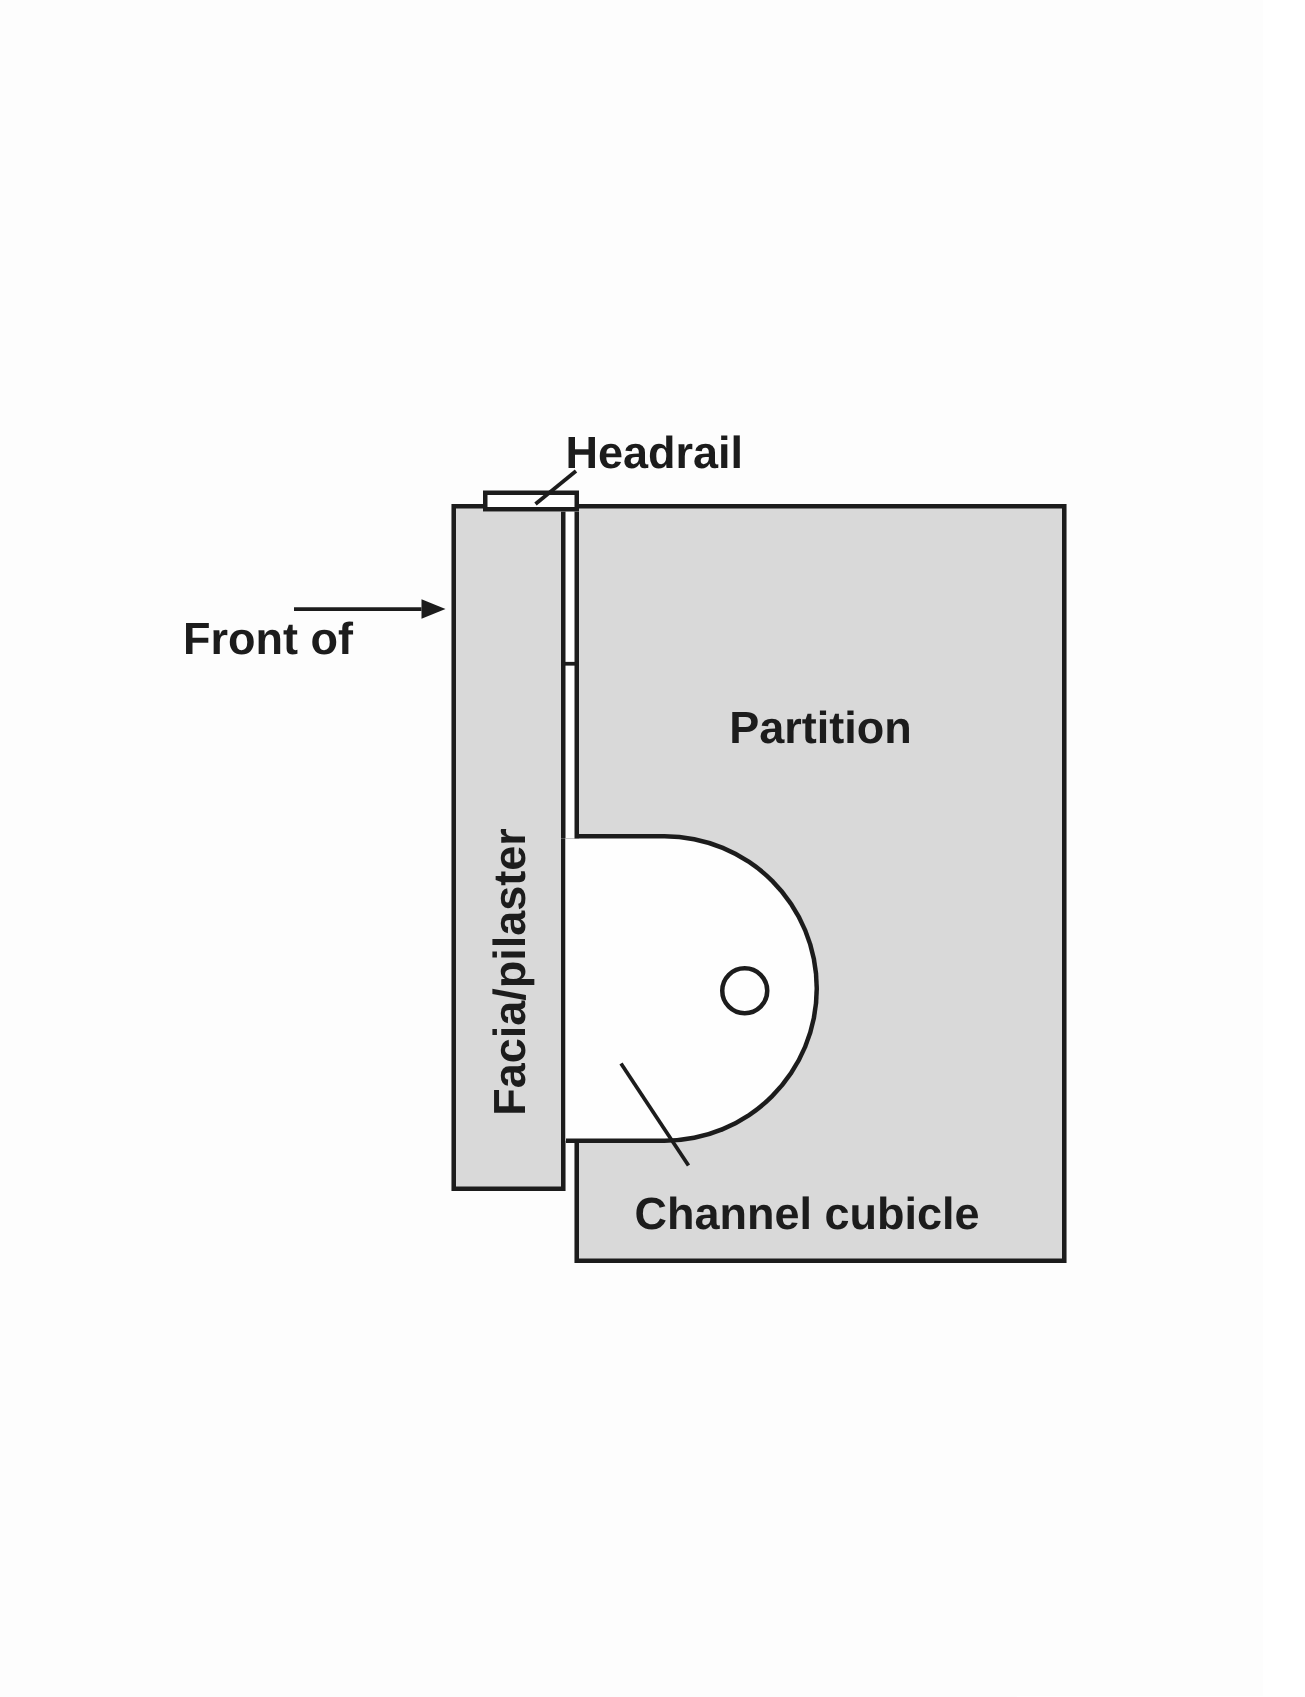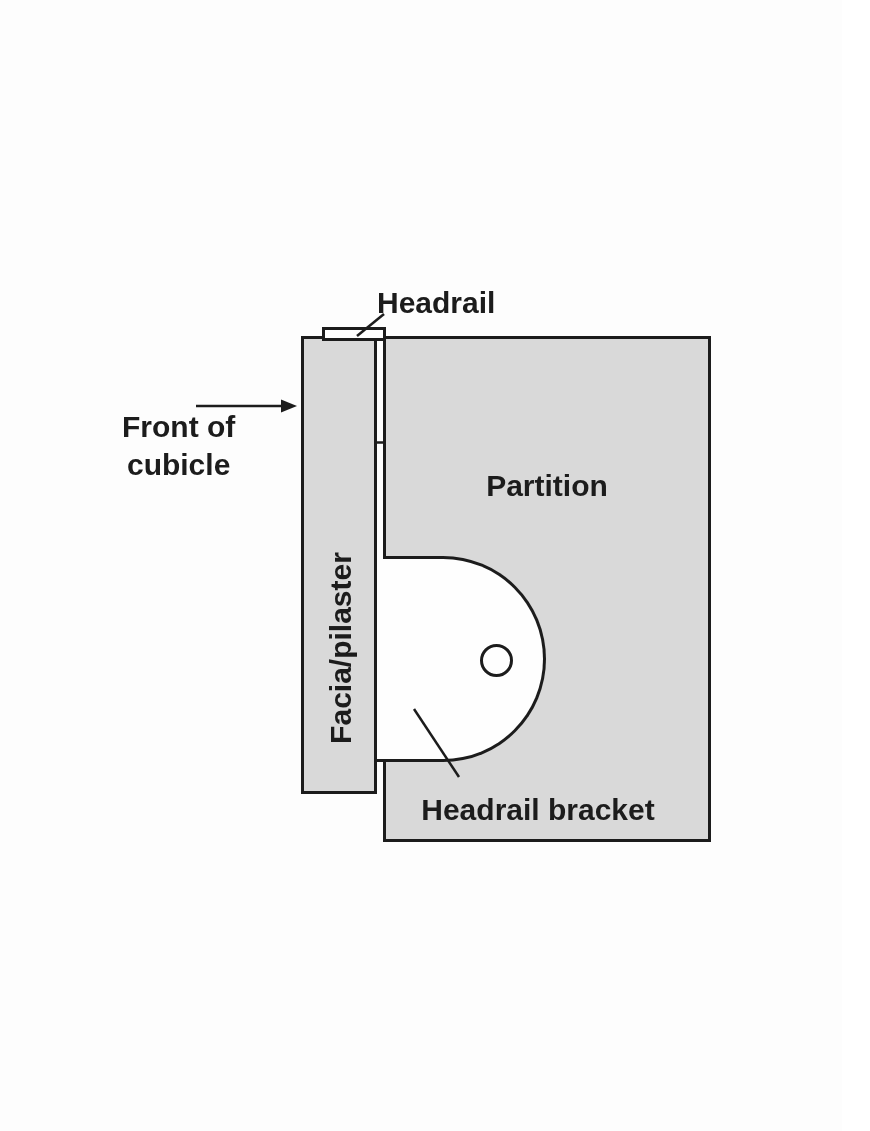--- a/index.html
+++ b/index.html
@@ -116,22 +116,21 @@
     <line x1="374" y1="442.5" x2="386" y2="442.5" stroke="#1c1c1c" stroke-width="2.5"></line>
     <line x1="196" y1="406" x2="281" y2="406" stroke="#1c1c1c" stroke-width="2.5"></line>
     <polygon points="281,399.5 297,406 281,412.5" fill="#1c1c1c"></polygon>
     <line x1="414" y1="709" x2="459" y2="777" stroke="#1c1c1c" stroke-width="2.5"></line>
   </svg>
 
   <div class="label label-headrail">Headrail</div>
 
   <div class="label label-front">
     <div>Front of</div>
-    <div>cubicle</div>
   </div>
 
   <div class="label label-partition">Partition</div>
 
   <div class="label label-facia">Facia/pilaster</div>
 
-  <div class="label label-channel">Headrail bracket</div>
+  <div class="label label-channel">Channel cubicle</div>
 
 </div>
 
 </body></html>

